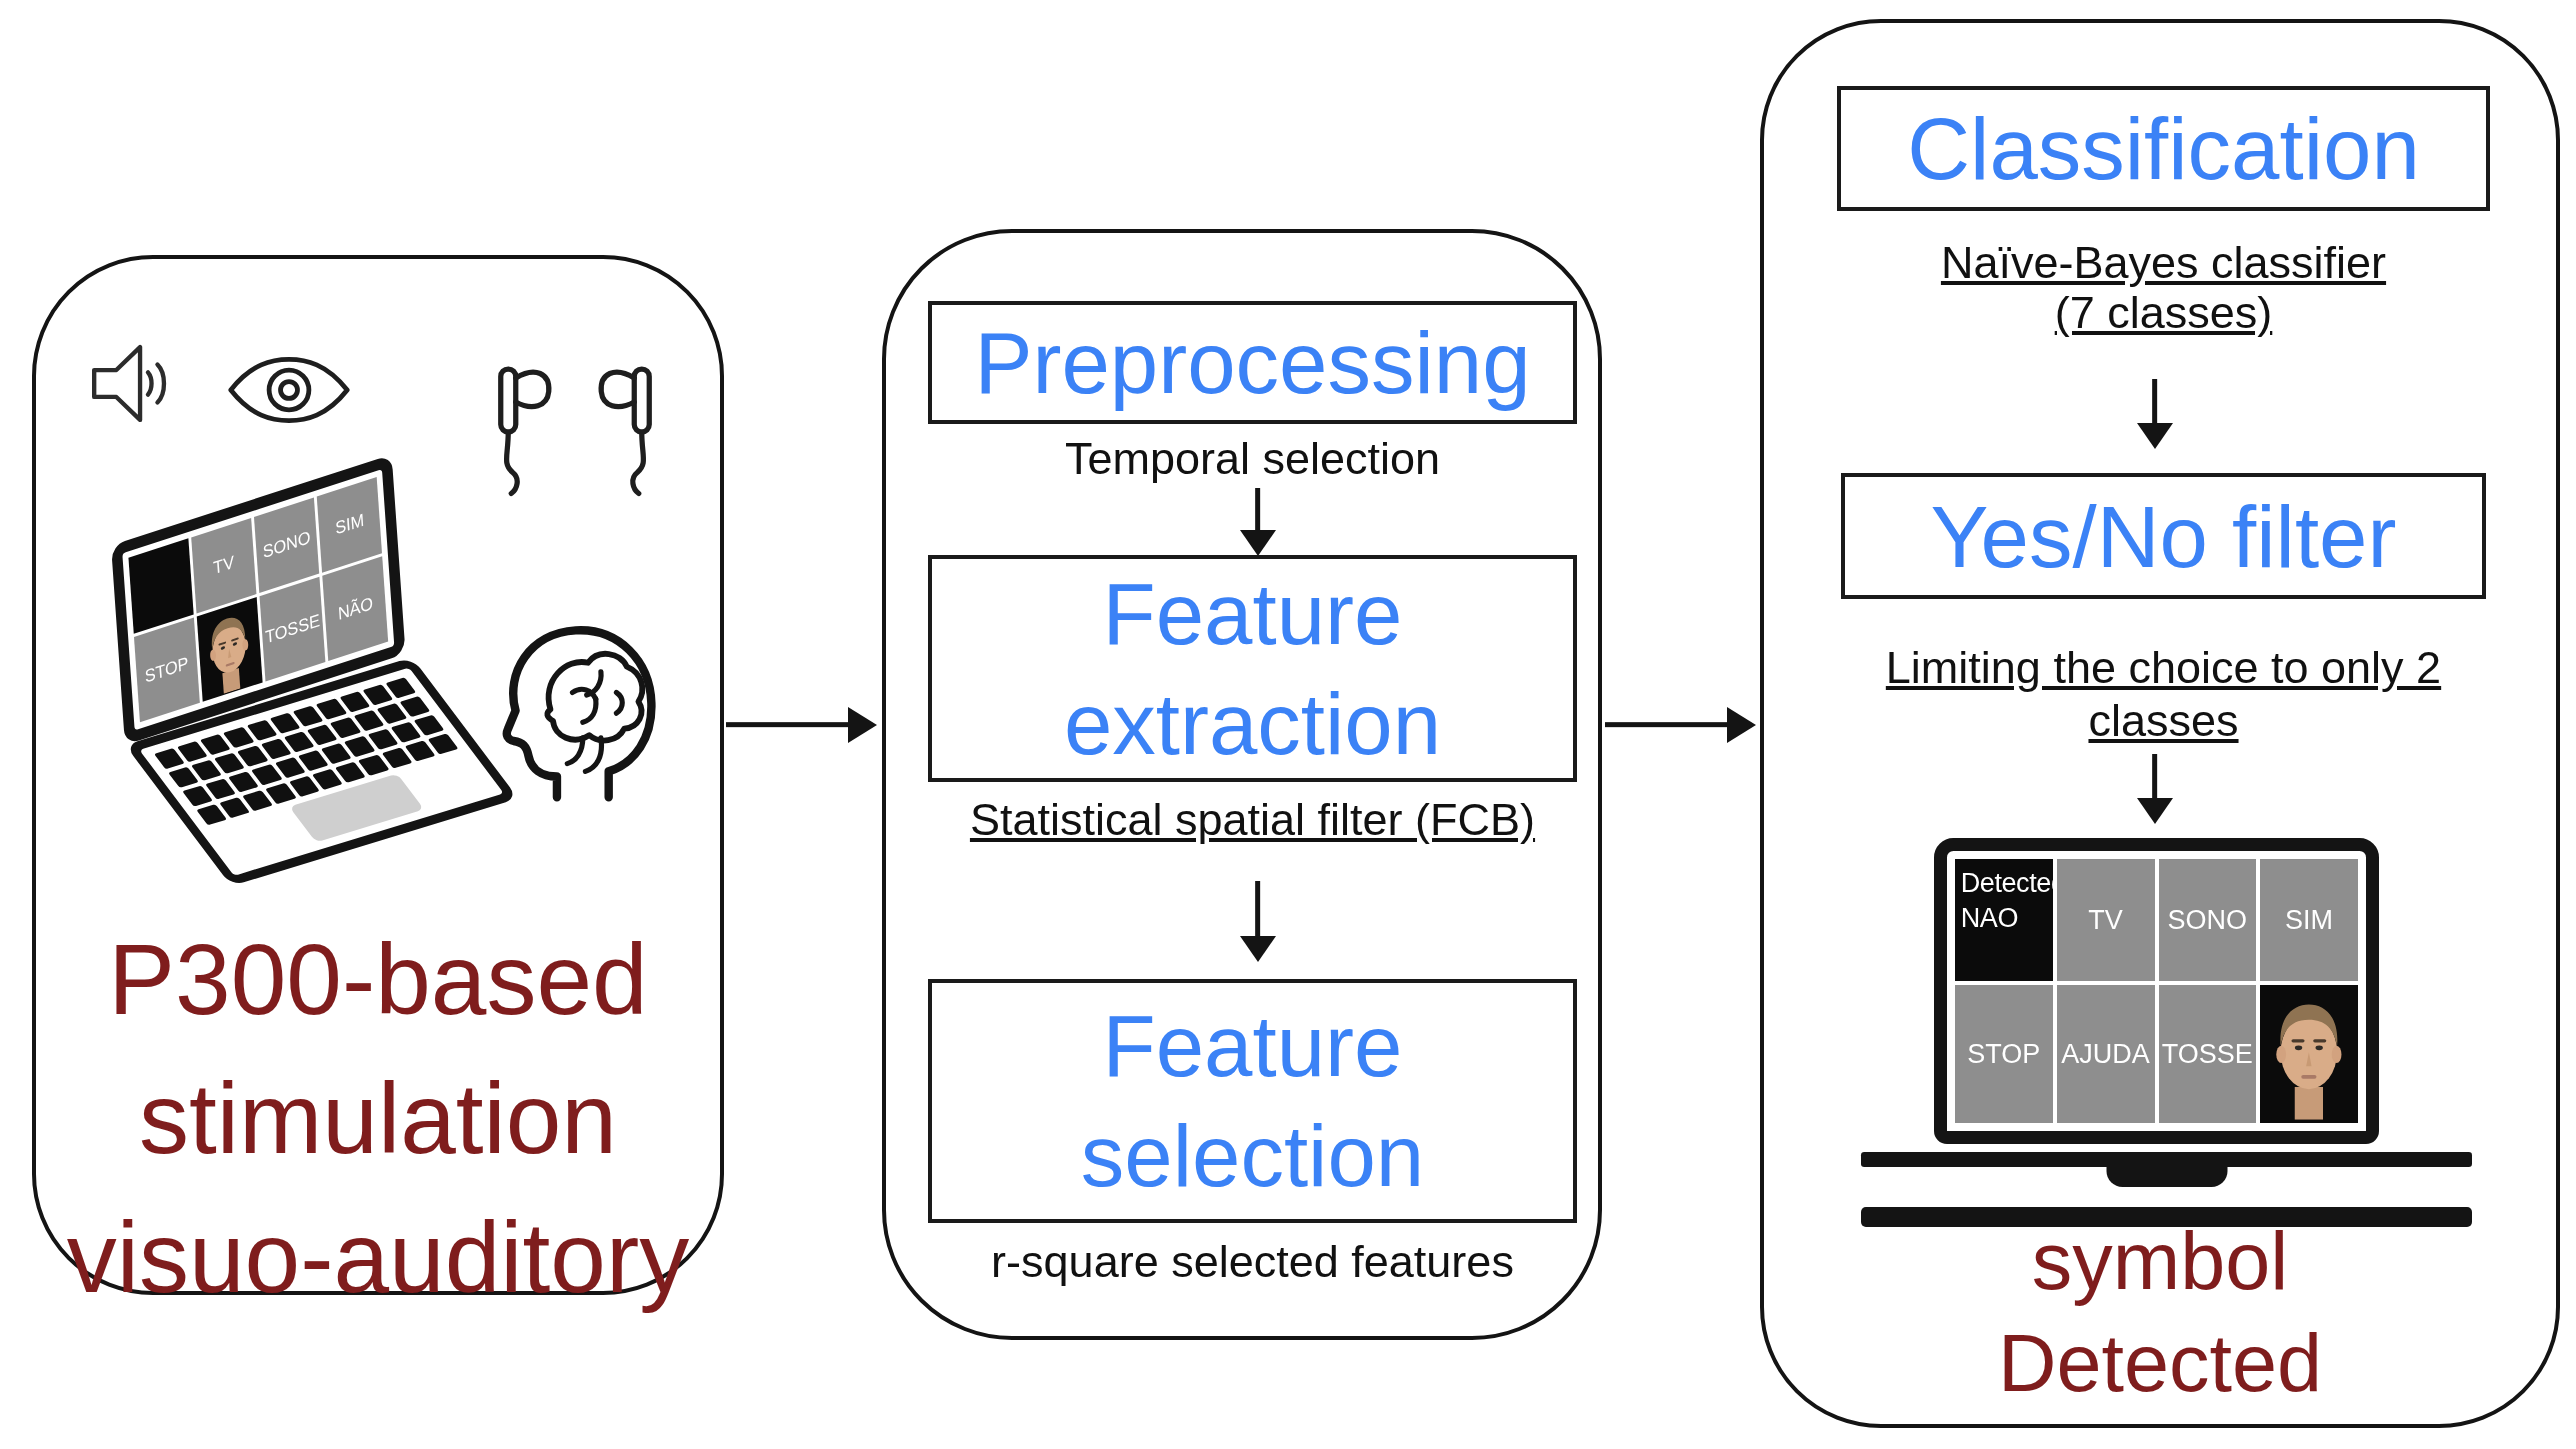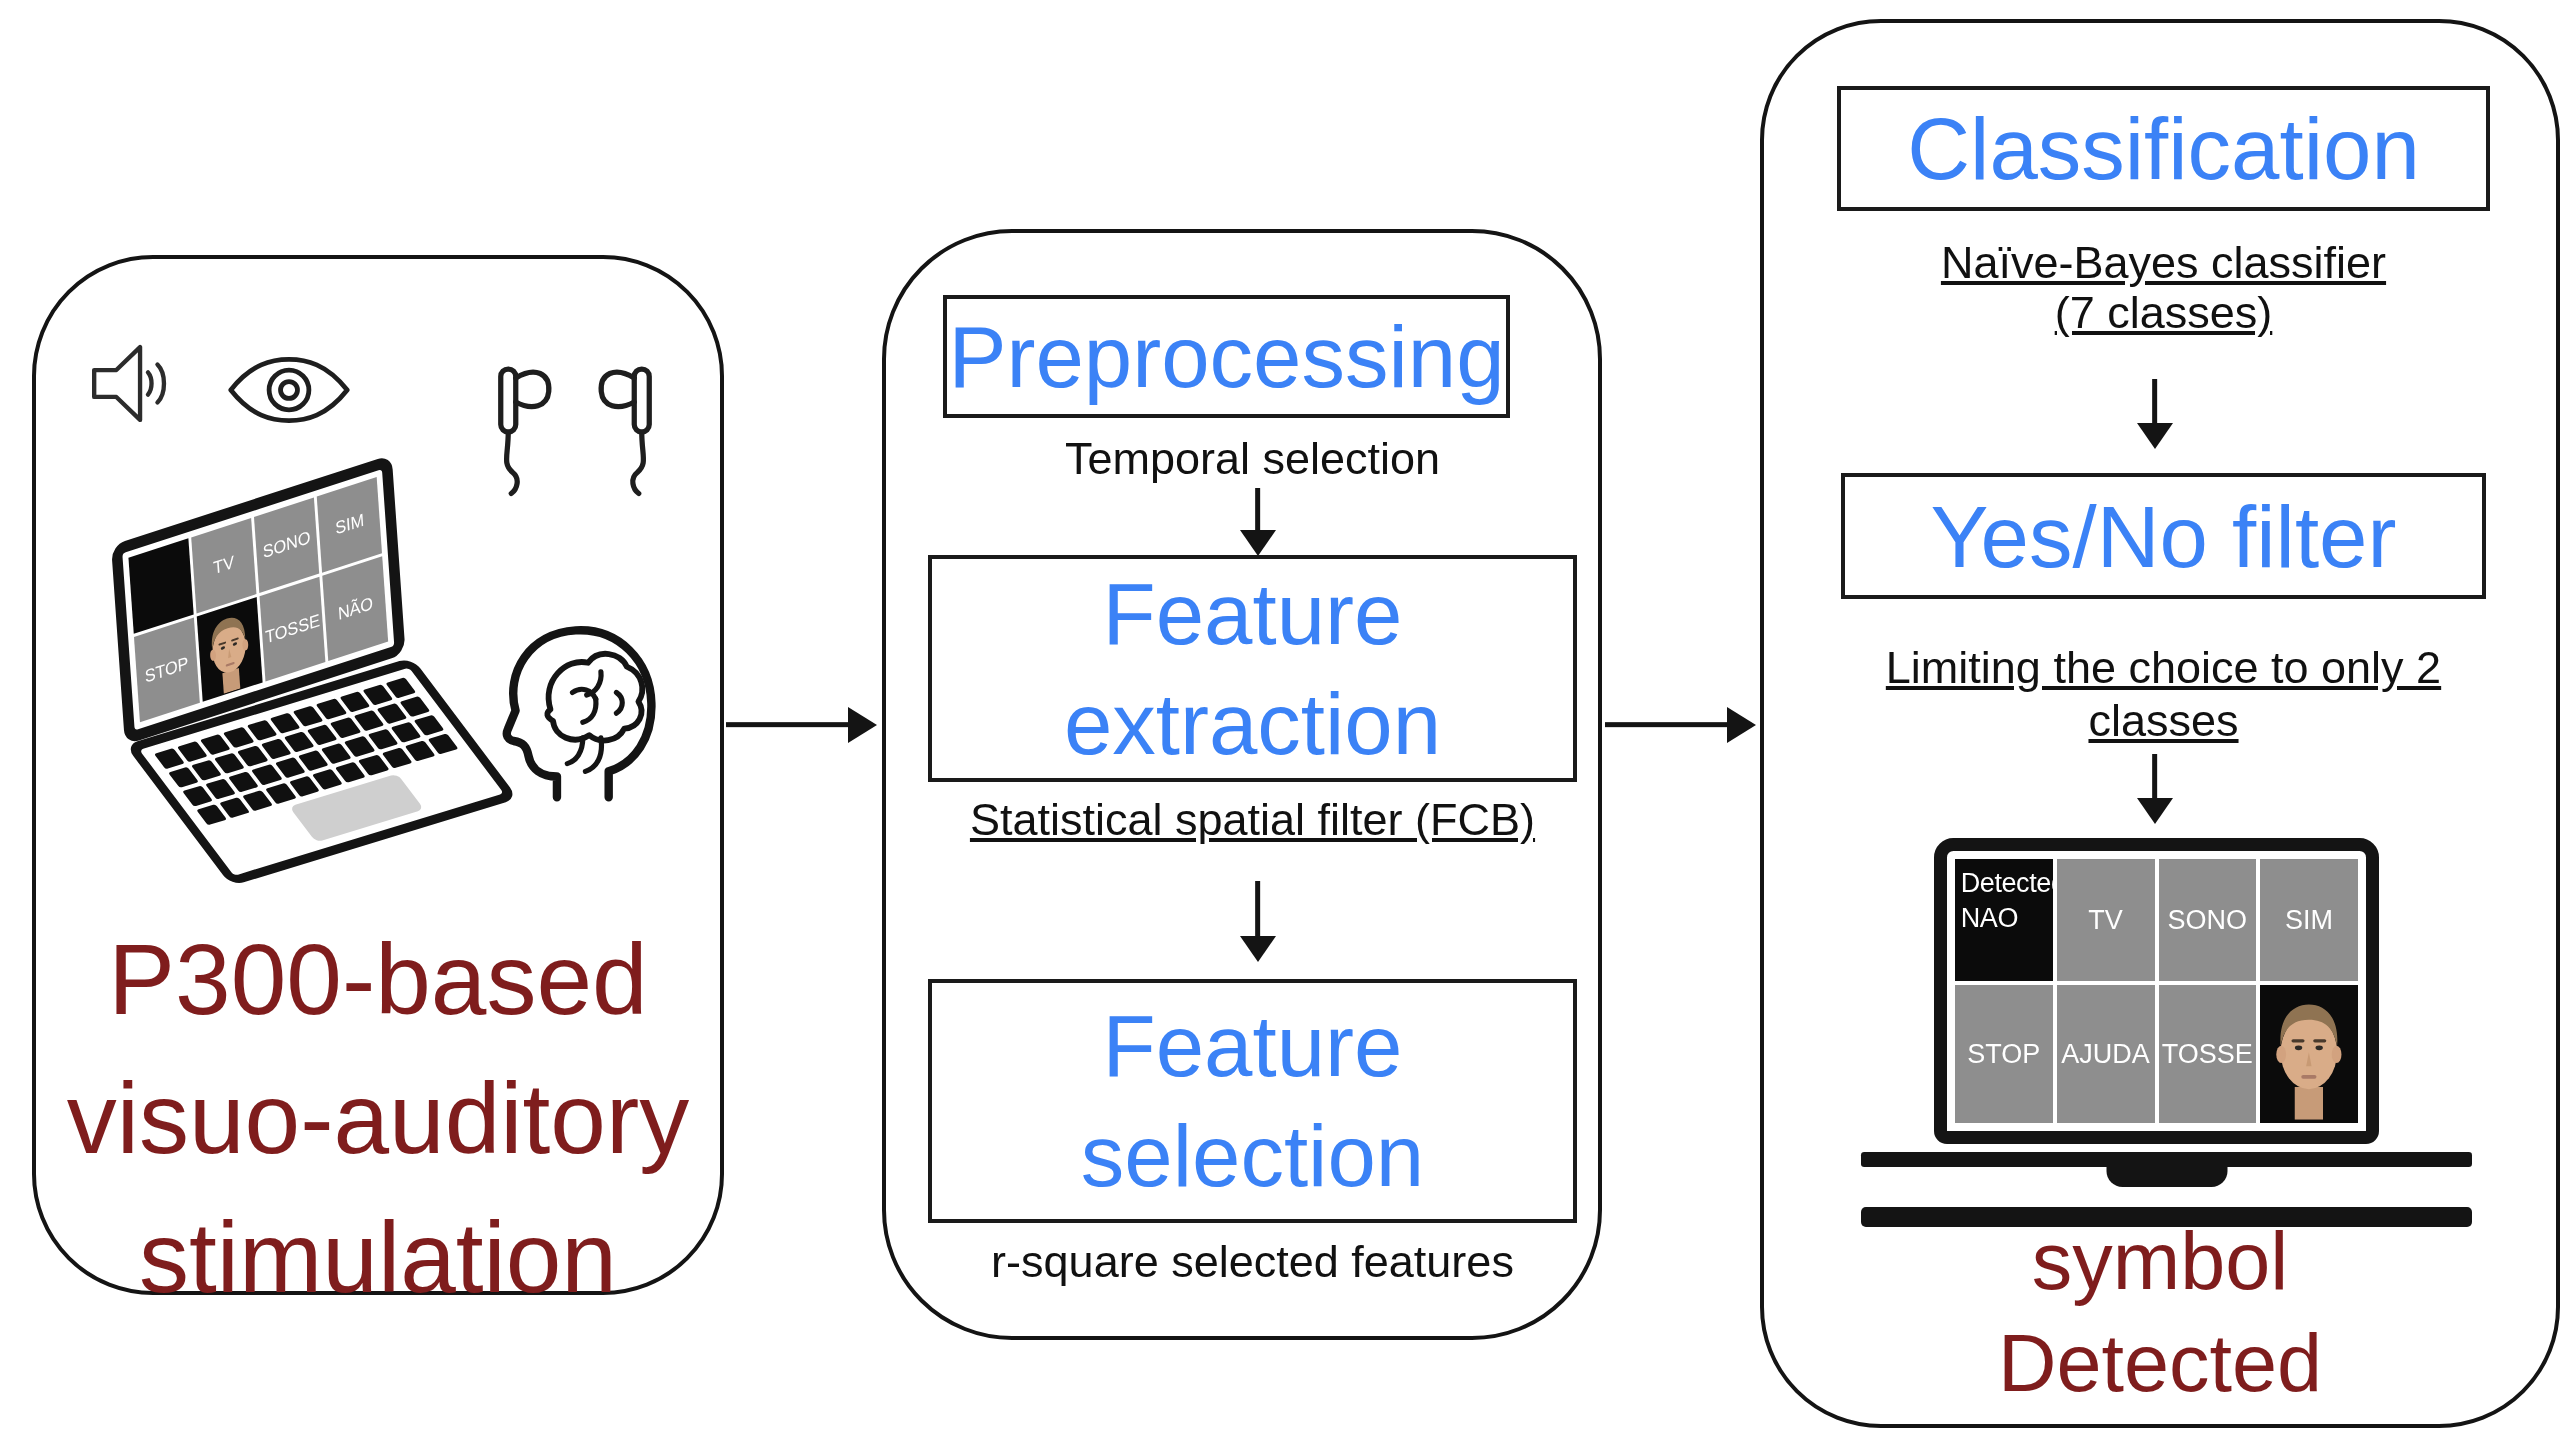--- a/index.html
+++ b/index.html
@@ -199,27 +199,27 @@
         <path stroke-width="8" d="M204 138 C206 156 196 170 182 174"></path>
         <path stroke-width="8" d="M228 170 C240 178 240 194 228 202"></path>
         <path stroke-width="8" d="M196 180 C198 200 190 212 176 216"></path>
         <path stroke-width="8" d="M176 240 C176 262 166 276 152 280"></path>
         <path stroke-width="8" d="M204 240 C208 268 198 286 180 292"></path>
       </svg>
     </div>
 
     <div class="big-title title-left">
       <div>P300-based</div>
+      <div>stimulation</div>
       <div>visuo-auditory</div>
-      <div>stimulation</div>
     </div>
   </div>
 
   <div class="panel panel-middle">
-    <div class="box" style="left:42px; top:62px; width:567px; height:123px;margin-left:15px;">
+    <div class="box" style="left:42px; top:68px; width:649px; height:123px;">
       <span>Preprocessing</span>
     </div>
     <div class="caption" style="left:42px; top:199px; width:649px;">Temporal selection</div>
 
     <div class="v-arrow" style="left:349px; top:255px; height:68px;">
       <div class="shaft"></div>
         <div class="tip"></div>
     </div>
 
     <div class="box" style="left:42px; top:322px; width:649px; height:227px;">

